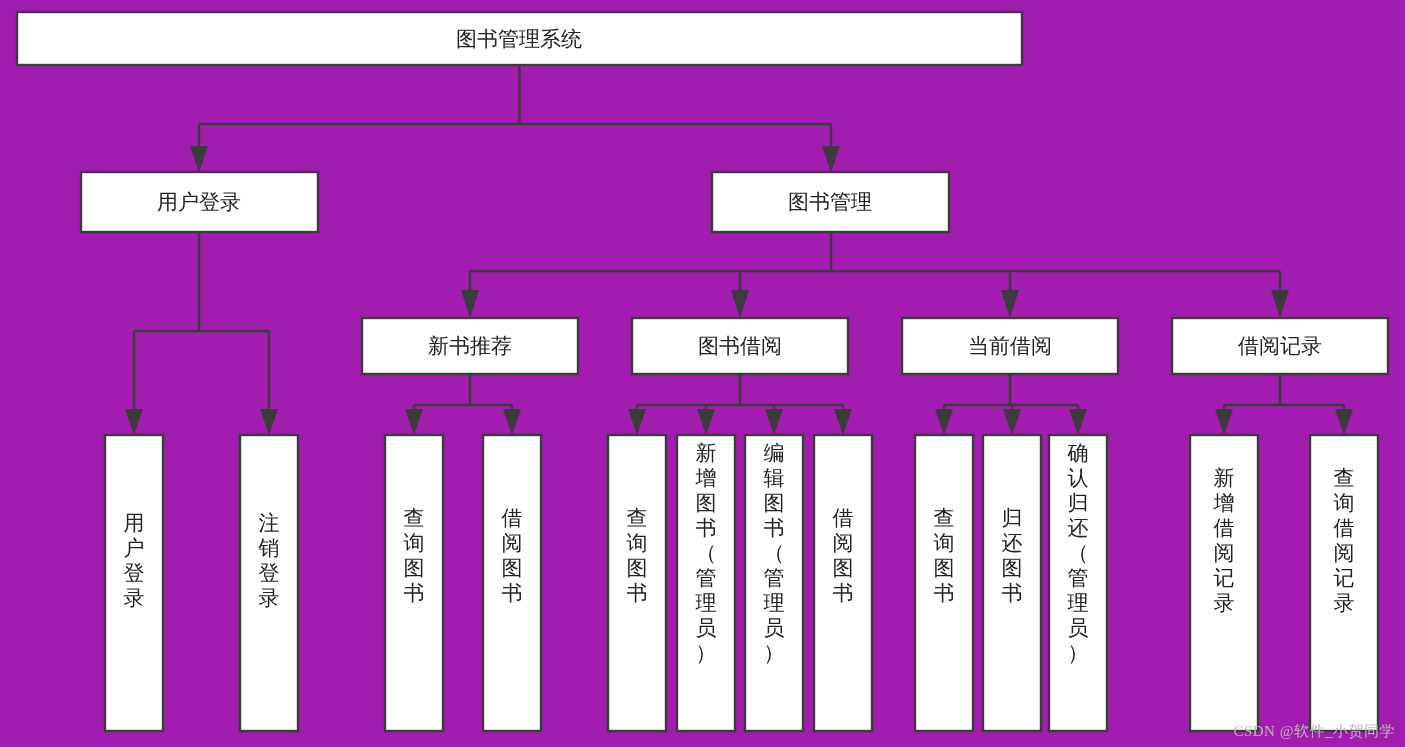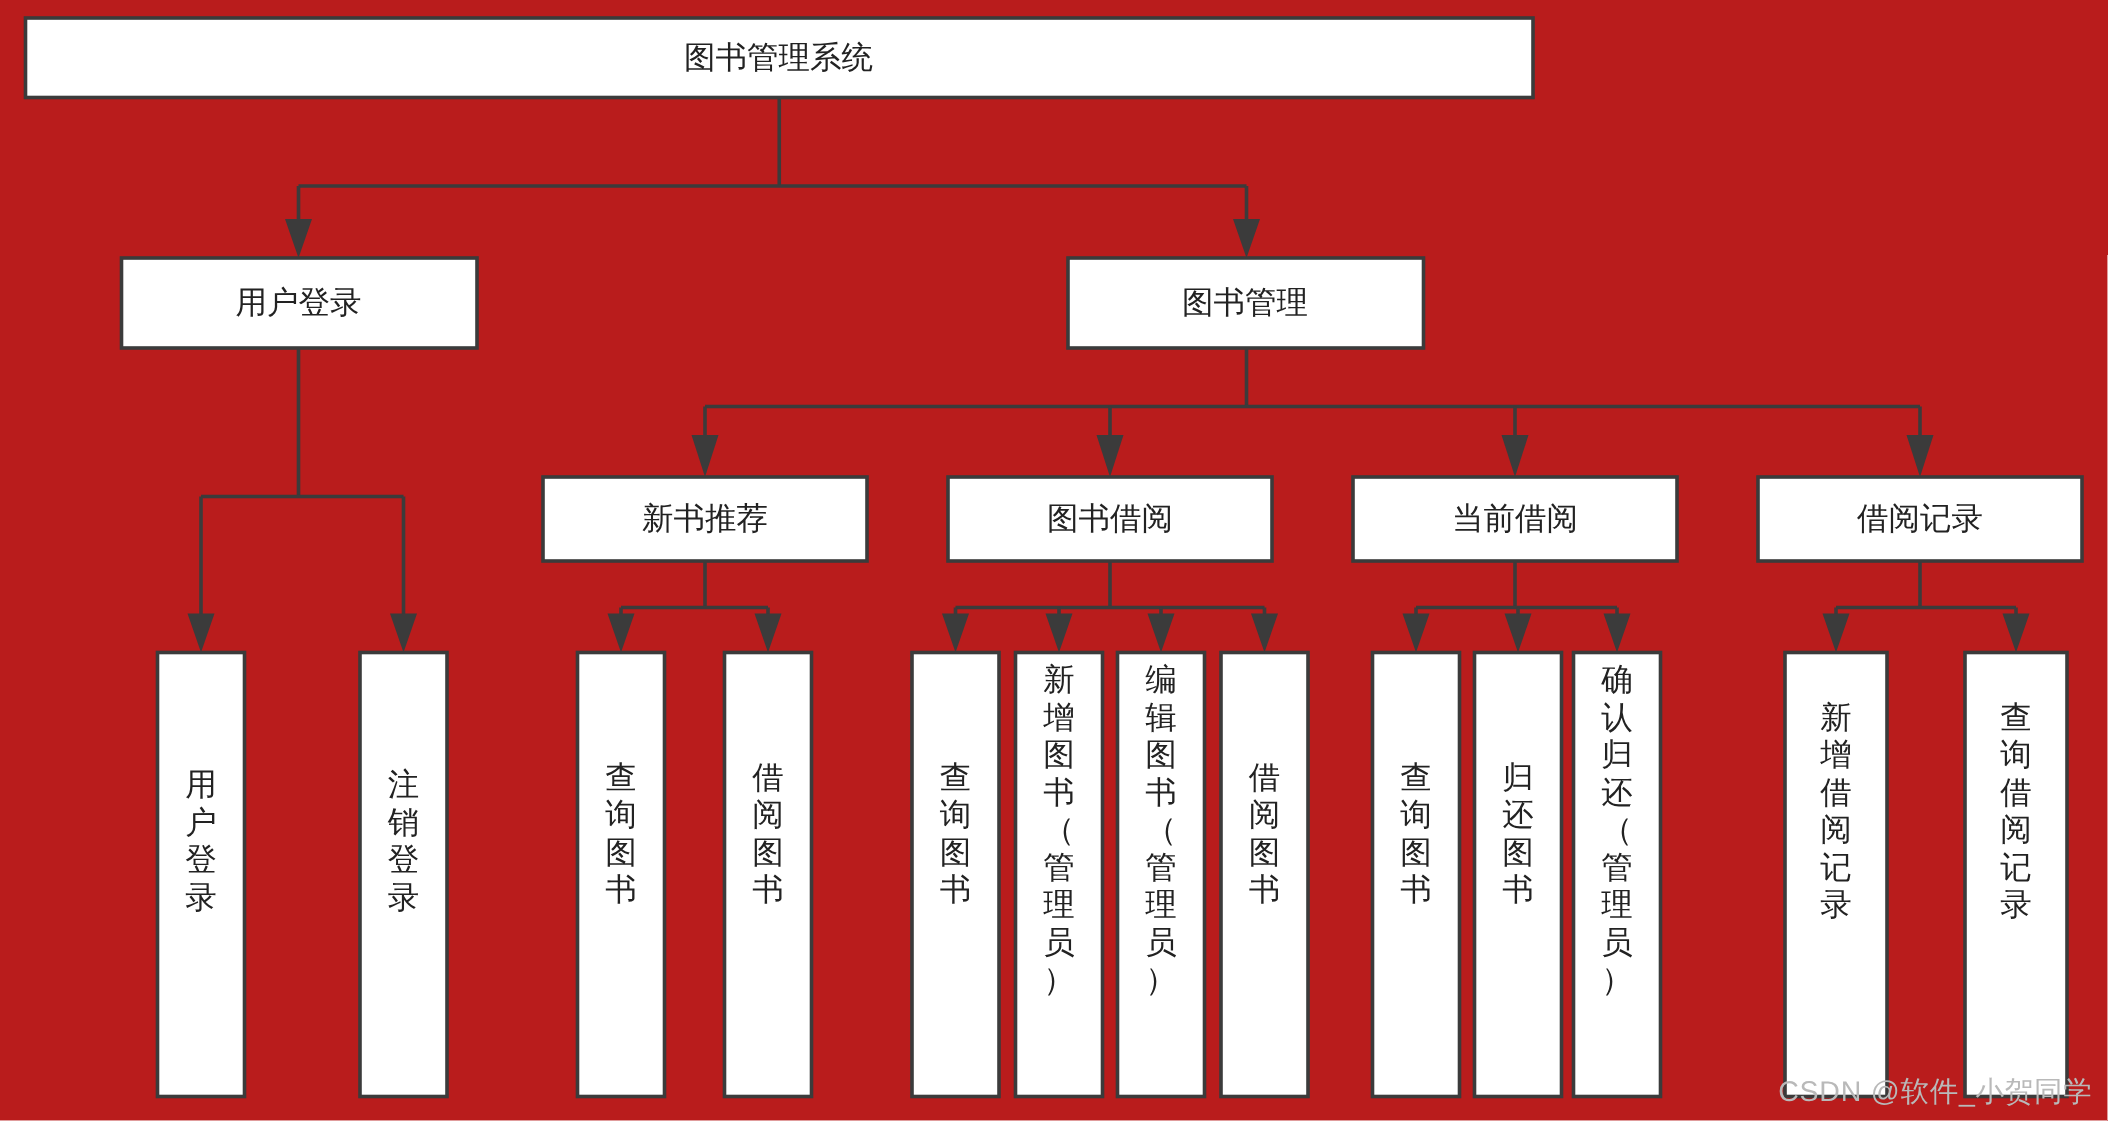--- a/index.html
+++ b/index.html
@@ -7,21 +7,21 @@
     padding: 0;
     background: #ffffff;
   }
   body {
     font-family: "Liberation Sans", "DejaVu Sans", sans-serif;
   }
   #diagram-root {
     position: relative;
     width: 1405px;
     height: 747px;
-    background: #b91c1c;
+    background: #a21caf;
     overflow: hidden;
   }
   svg.diagram-canvas {
     position: absolute;
     top: 0;
     left: 0;
     width: 1405px;
     height: 747px;
   }
   .node-box {
@@ -49,22 +49,22 @@
   .node-label-vertical {
     font-family: "Liberation Sans", "DejaVu Sans", sans-serif;
     fill: #222222;
     font-size: 21px;
     text-anchor: middle;
   }
   .watermark {
     position: absolute;
     right: 10px;
     bottom: 6px;
-    font-family: Liberation Sans, sans-serif;
-    font-size: 19px;
+    font-family: Liberation Serif, serif;
+    font-size: 15px;
     color: #b9b9b9;
     letter-spacing: 0.5px;
     white-space: nowrap;
     pointer-events: none;
   }
 </style>
 </head>
 <body>
 
 <div id="diagram-root">

